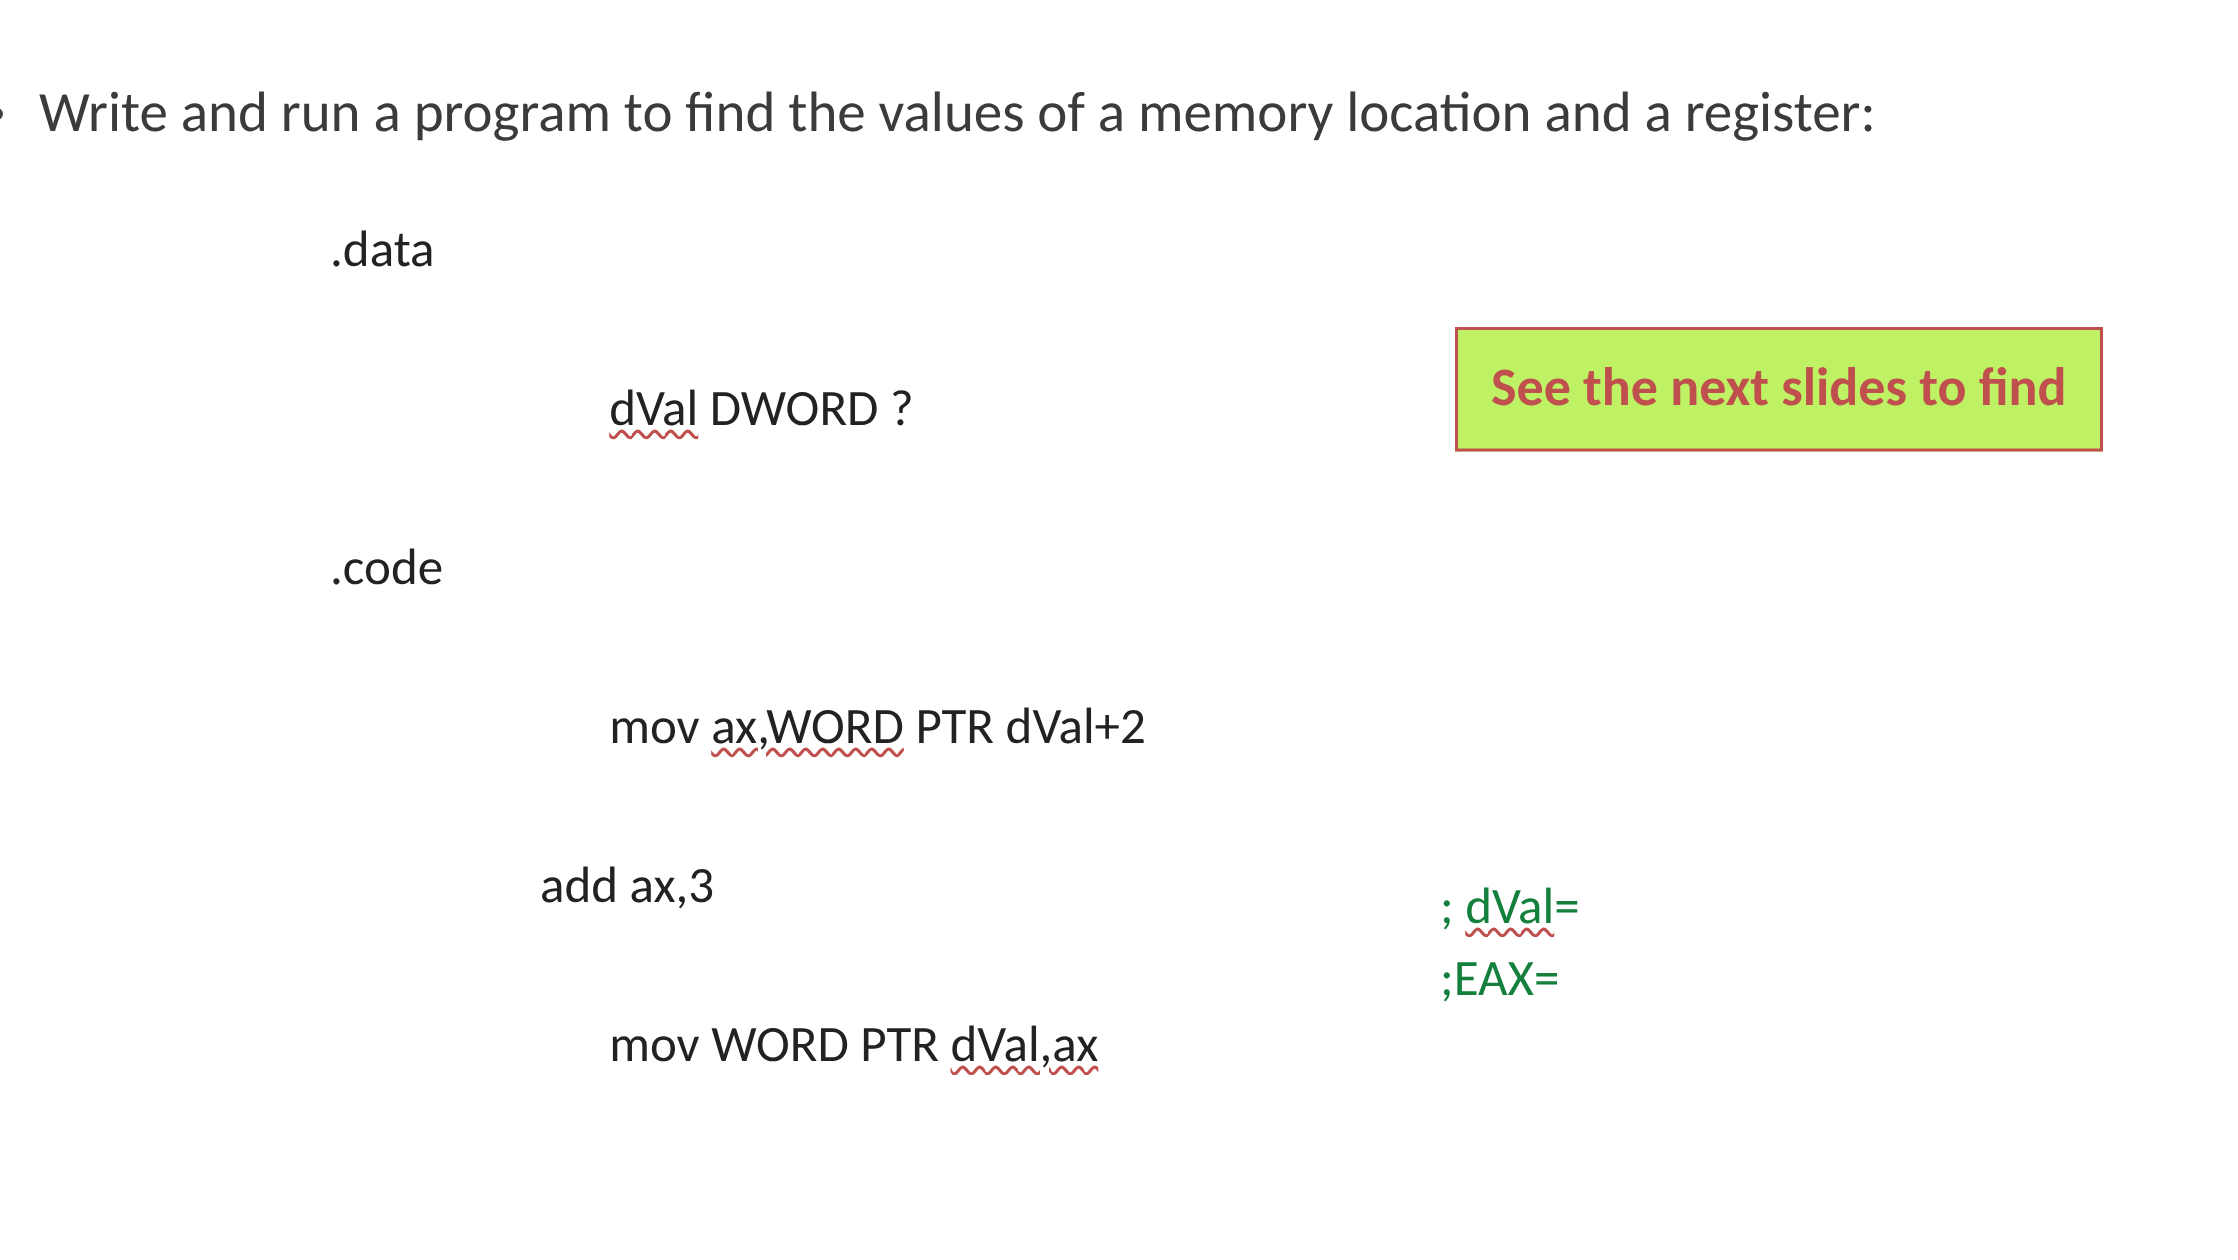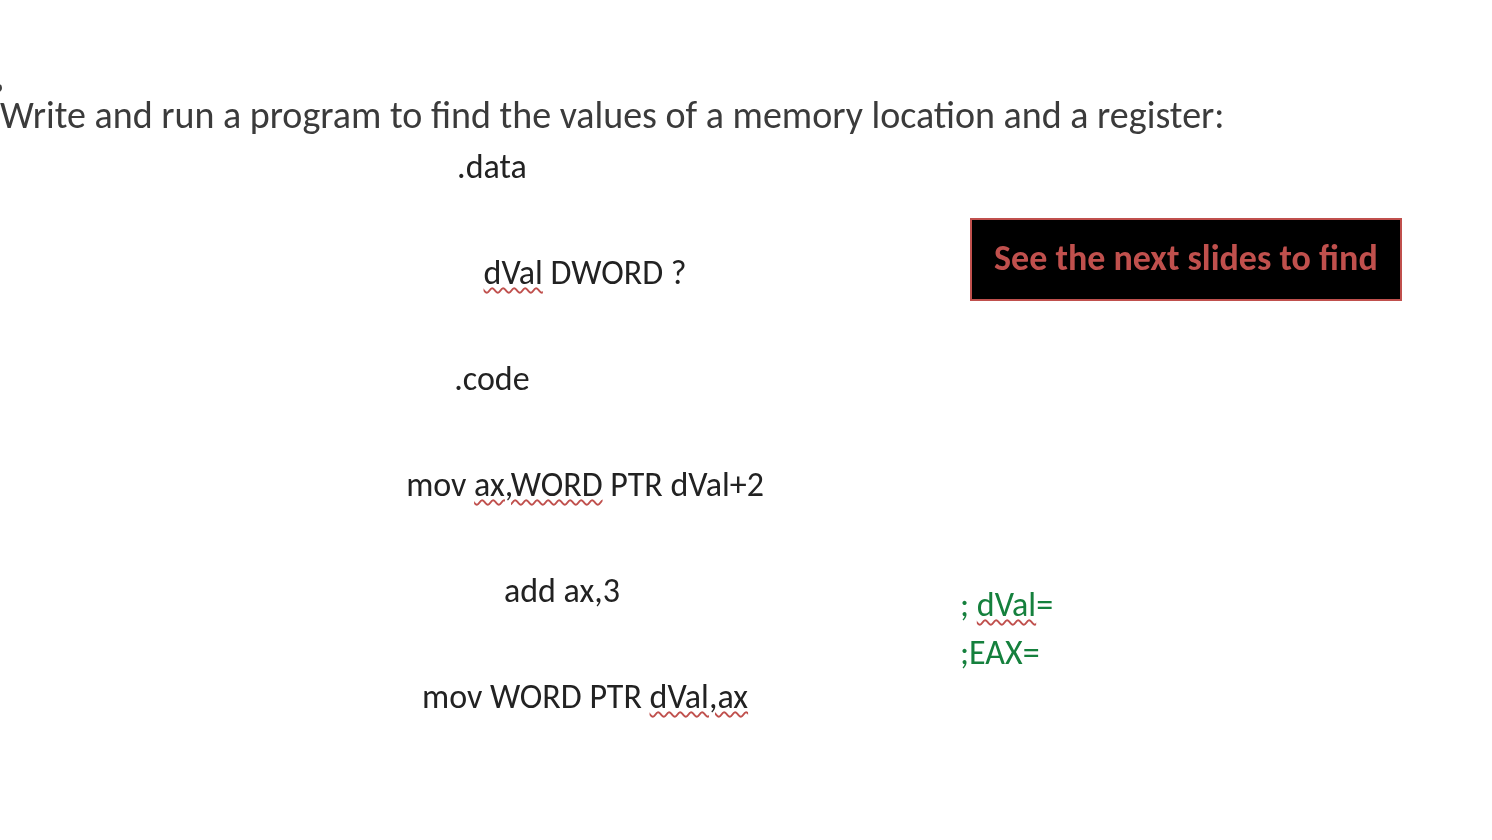--- a/index.html
+++ b/index.html
@@ -13,24 +13,23 @@
     position: relative;
   }
   .slide {
     position: relative;
     width: 1492px;
     height: 840px;
   }
   .bullet-row {
     position: absolute;
     left: 0;
-    top: 64px;
+    top: 52px;
     display: flex;
     align-items: flex-start;
-    flex-direction: column;
   }
   .bullet-dot {
     width: 8px;
     height: 8px;
     border-radius: 50%;
     background: #404040;
     margin-top: 20px;
     margin-left: -6px;
     margin-right: 24px;
     flex: 0 0 auto;
@@ -44,21 +43,20 @@
     position: absolute;
     left: 220px;
     top: 150px;
     font-size: 34px;
     color: #222;
     line-height: 1.0;
   }
   .code-line {
     margin-top: 38px;
     white-space: pre;
-    text-align: center;
   }
   .code-line.first { margin-top: 0; }
   .indent1 { padding-left: 0; }
   .indent2 { padding-left: 140px; }
   .squiggle {
     text-decoration: underline wavy #c0504d;
     text-decoration-thickness: 2px;
     text-underline-offset: 3px;
   }
   .comment-col {
@@ -68,21 +66,21 @@
   .callout {
     position: absolute;
     left: 970px;
     top: 218px;
     border: 2px solid #c0504d;
     padding: 14px 22px 16px 22px;
     color: #c0504d;
     font-weight: 700;
     font-size: 36px;
     line-height: 1.35;
-    background: #000000;
+    background: #bef264;
     max-width: 520px;
     overflow: hidden;
   }
   .cmt {
     font-size: 34px;
     color: #15803d;
   }
   .cmt1 { top: 584px; }
   .cmt2 { top: 632px; }
 </style>

